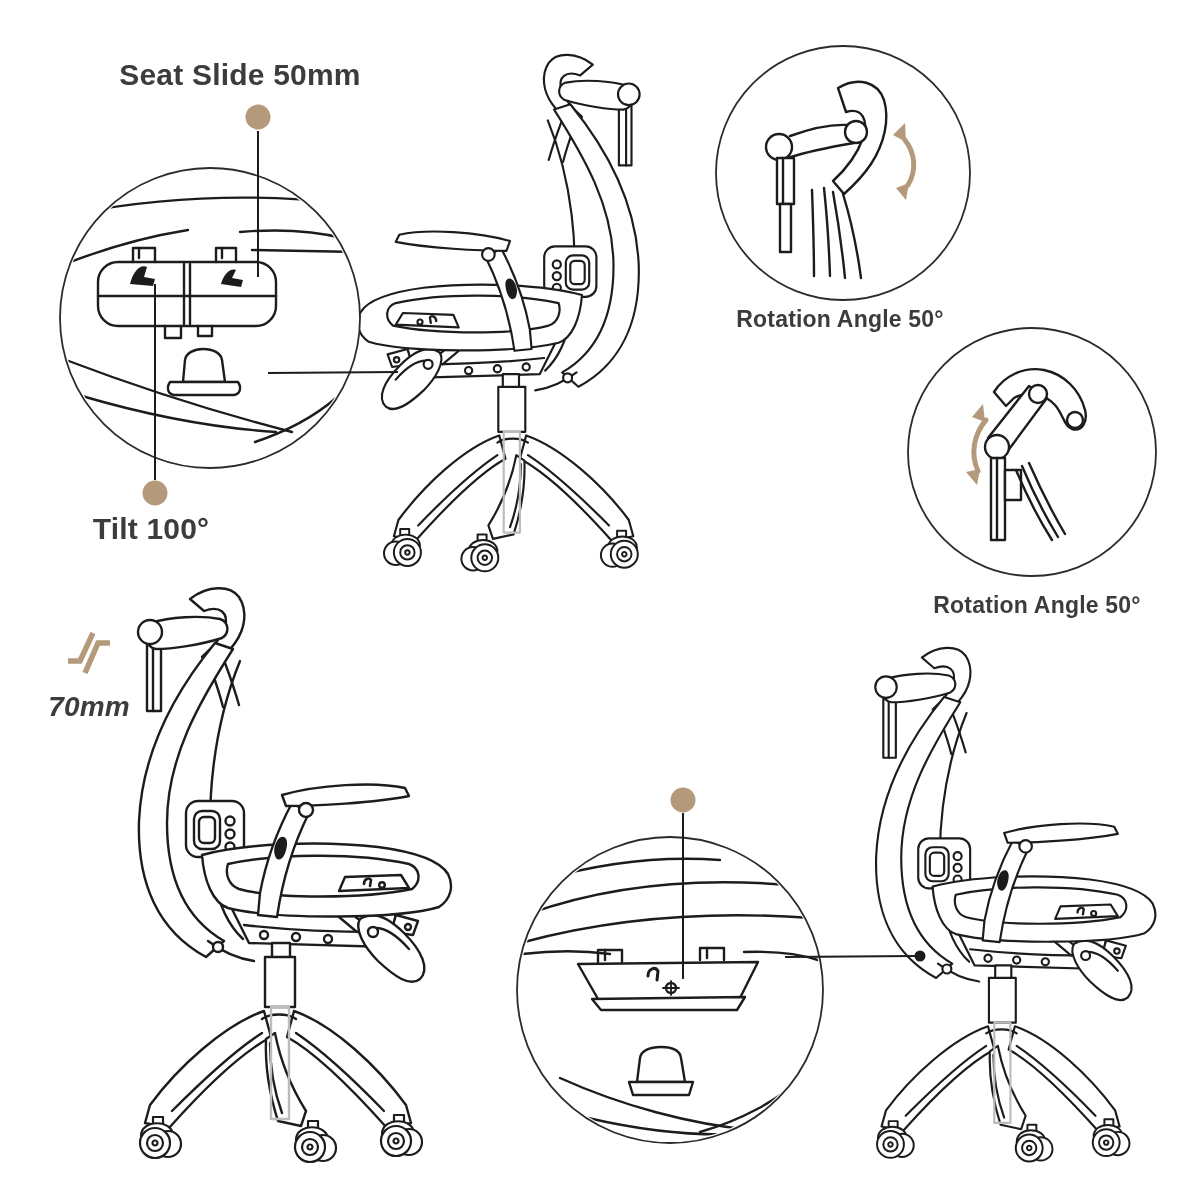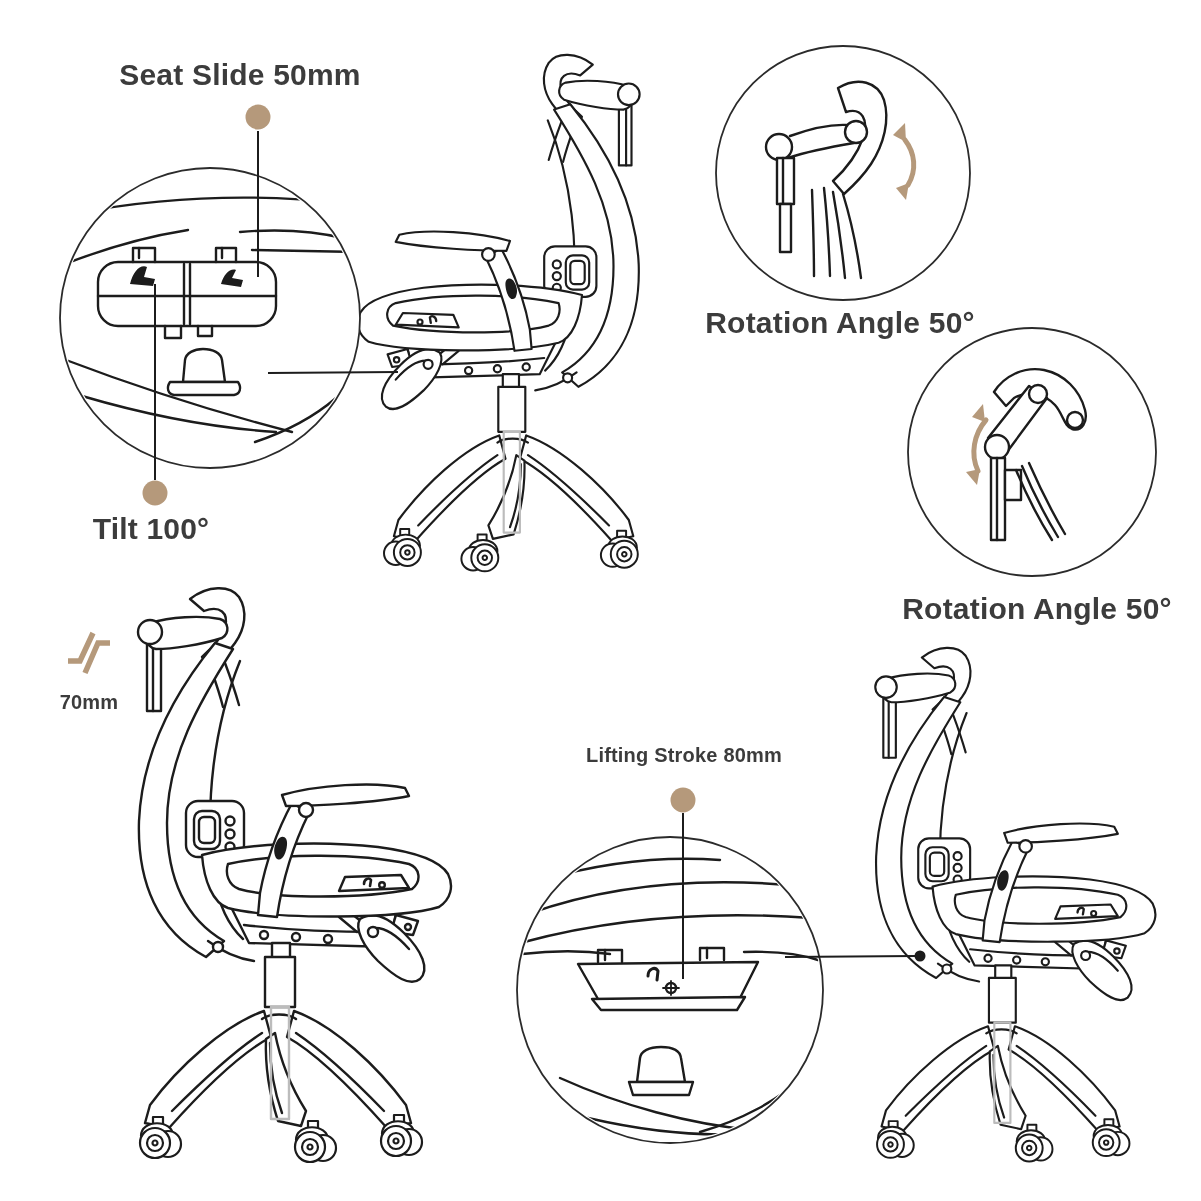--- a/index.html
+++ b/index.html
@@ -2,22 +2,22 @@
 <html><head>
 <meta charset="utf-8">
 <style>
   html,body{margin:0;padding:0;background:#ffffff;}
   .stage{position:relative;width:1201px;height:1201px;background:#ffffff;overflow:hidden;
          font-family:"Liberation Sans","DejaVu Sans",sans-serif;}
   .stage svg{position:absolute;left:0;top:0;}
   .label{position:absolute;transform:translateX(-50%);white-space:nowrap;color:#3c3c3c;
          font-weight:600;letter-spacing:.2px;}
   .label.big{font-size:30px;}
-  .label.mid{font-size:20px;}
-  .label.small{font-size:30px;}
+  .label.mid{font-size:28px;font-style:italic;}
+  .label.small{font-size:23px;}
 </style>
 </head>
 <body>
 
 <div class="stage">
 
 <svg width="1201" height="1201" viewBox="0 0 1201 1201">
   <defs>
     <g id="caster" stroke="#1c1c1c" stroke-width="2.2" fill="none" stroke-linecap="round" stroke-linejoin="round">
       <path d="M -5 -26 L 5 -26 L 5 -17 L -5 -17 Z" fill="#fff"></path>
@@ -219,15 +219,14 @@
     <polyline points="93,633 80,661 68,661"></polyline>
     <polyline points="85,673 98,643 110,643"></polyline>
   </g>
 </svg>
 
 <div class="label big" style="left:240px; top:58px;">Seat Slide 50mm</div>
 <div class="label big" style="left:151px; top:512px;">Tilt 100°</div>
 <div class="label small" style="left:840px; top:306px;">Rotation Angle 50°</div>
 <div class="label small" style="left:1037px;top:592px;">Rotation Angle 50°</div>
 <div class="label mid" style="left:89px;  top:691px;">70mm</div>
-<div class="label mid" style="left:684px; top:744px;">Lifting Stroke 80mm</div>
 
 </div>
 
 </body></html>

